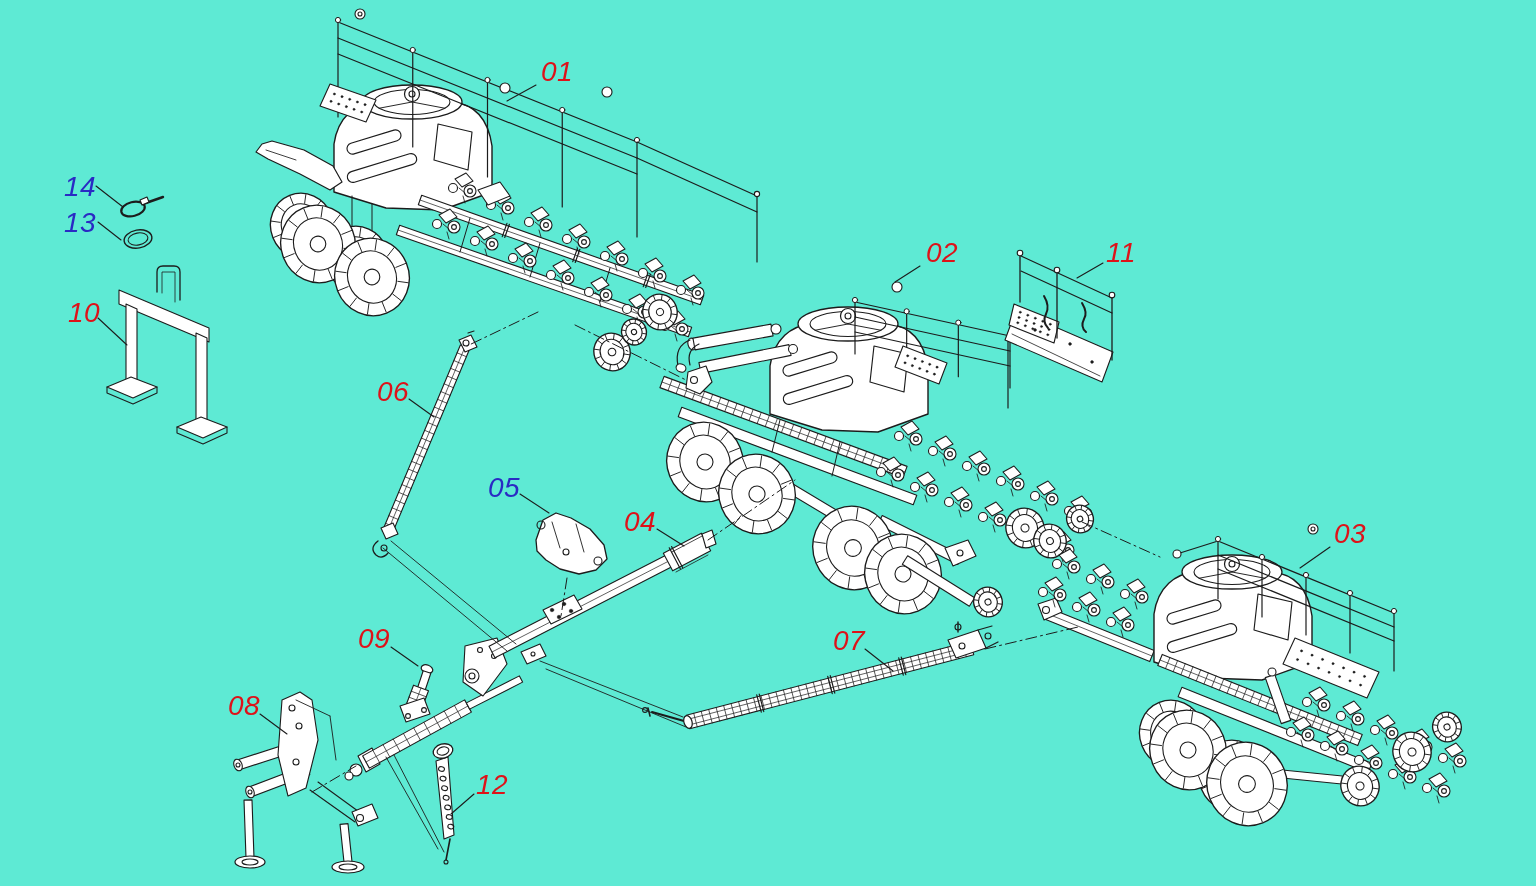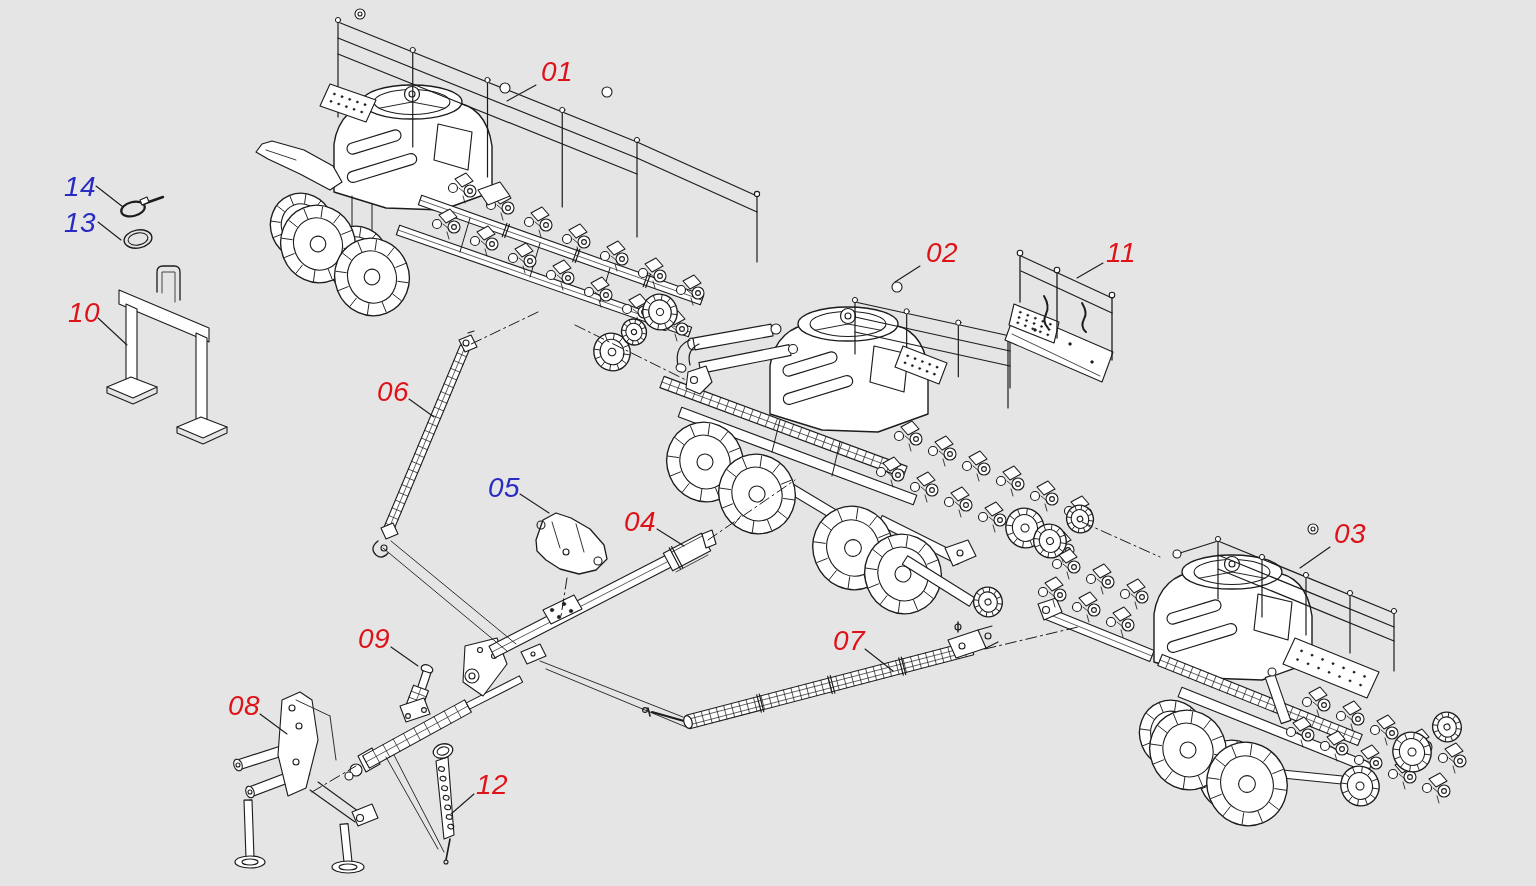--- a/index.html
+++ b/index.html
@@ -1,16 +1,16 @@
 <!DOCTYPE html>
 <html><head>
 <meta charset="utf-8">
 <style>
   html,body{margin:0;padding:0;background:#ffffff;}
-  .stage{position:relative;width:1536px;height:886px;background:#e5e5e5;overflow:hidden;}
+  .stage{position:relative;width:1536px;height:886px;background:#5eead4;overflow:hidden;}
   svg{display:block;}
   .callout-label{
     font-family:"Liberation Sans", sans-serif;
     font-style:italic;
     font-weight:500;
     font-size:28px;
     letter-spacing:0.5px;
   }
 </style>
 </head>

